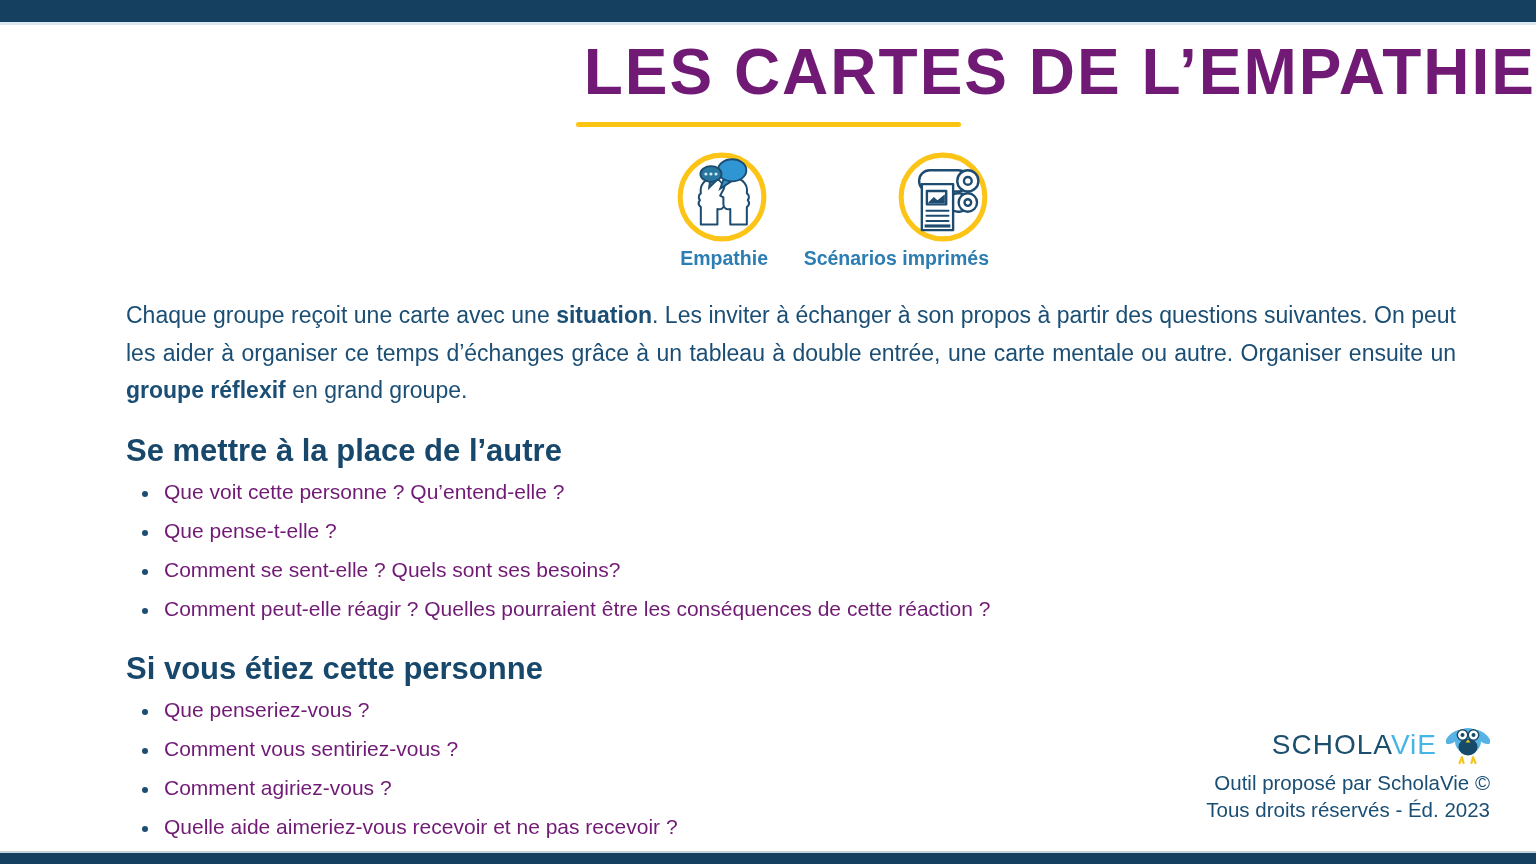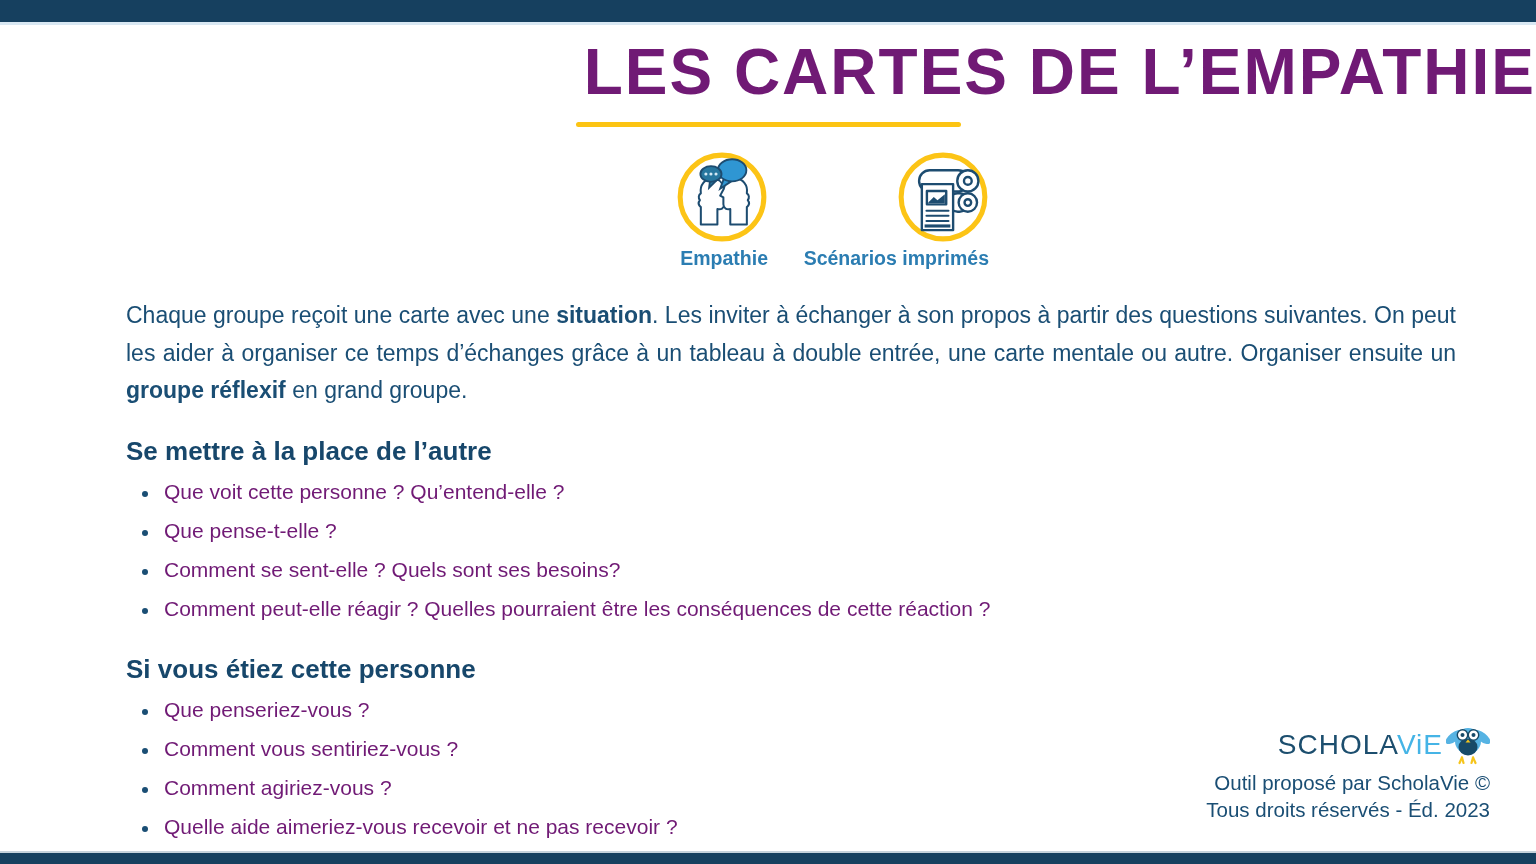--- a/index.html
+++ b/index.html
@@ -29,31 +29,31 @@
   
   .intro{
     margin:27px 80px 0 126px;
     font-size:23px;line-height:37.5px;text-align:justify;color:#1a4e74;
   }
   .intro b{font-weight:bold;}
 
   
   .section-heading{
     margin:26px 80px 0 126px;
-    font-size:26px;line-height:30px;font-weight:bold;color:#17476b;
+    font-size:31px;line-height:30px;font-weight:bold;color:#17476b;
   }
   ul.bullets{margin:6px 80px 0 126px;padding:0 0 0 34px;list-style:disc;}
   ul.bullets li{
     font-size:21px;line-height:39px;color:#701a75;padding-left:4px;
   }
   ul.bullets li::marker{color:#1a4e74;font-size:19px;}
 
   
   .footer{position:absolute;right:46px;top:720px;text-align:right;}
-  .logo-row{display:flex;align-items:center;justify-content:flex-end;gap:3px;}
+  .logo-row{display:flex;align-items:center;justify-content:flex-end;gap:9px;}
   .logo-text{font-size:28px;letter-spacing:1px;line-height:34px;white-space:nowrap;}
   .logo-schola{color:#1c4e6e;}
   .logo-vie{color:#45b4e6;}
   .footer-line{font-size:20.5px;line-height:26.5px;color:#1a4e74;white-space:nowrap;}
 </style>
 </head>
 <body>
 
 <div class="topbar"></div>
 

